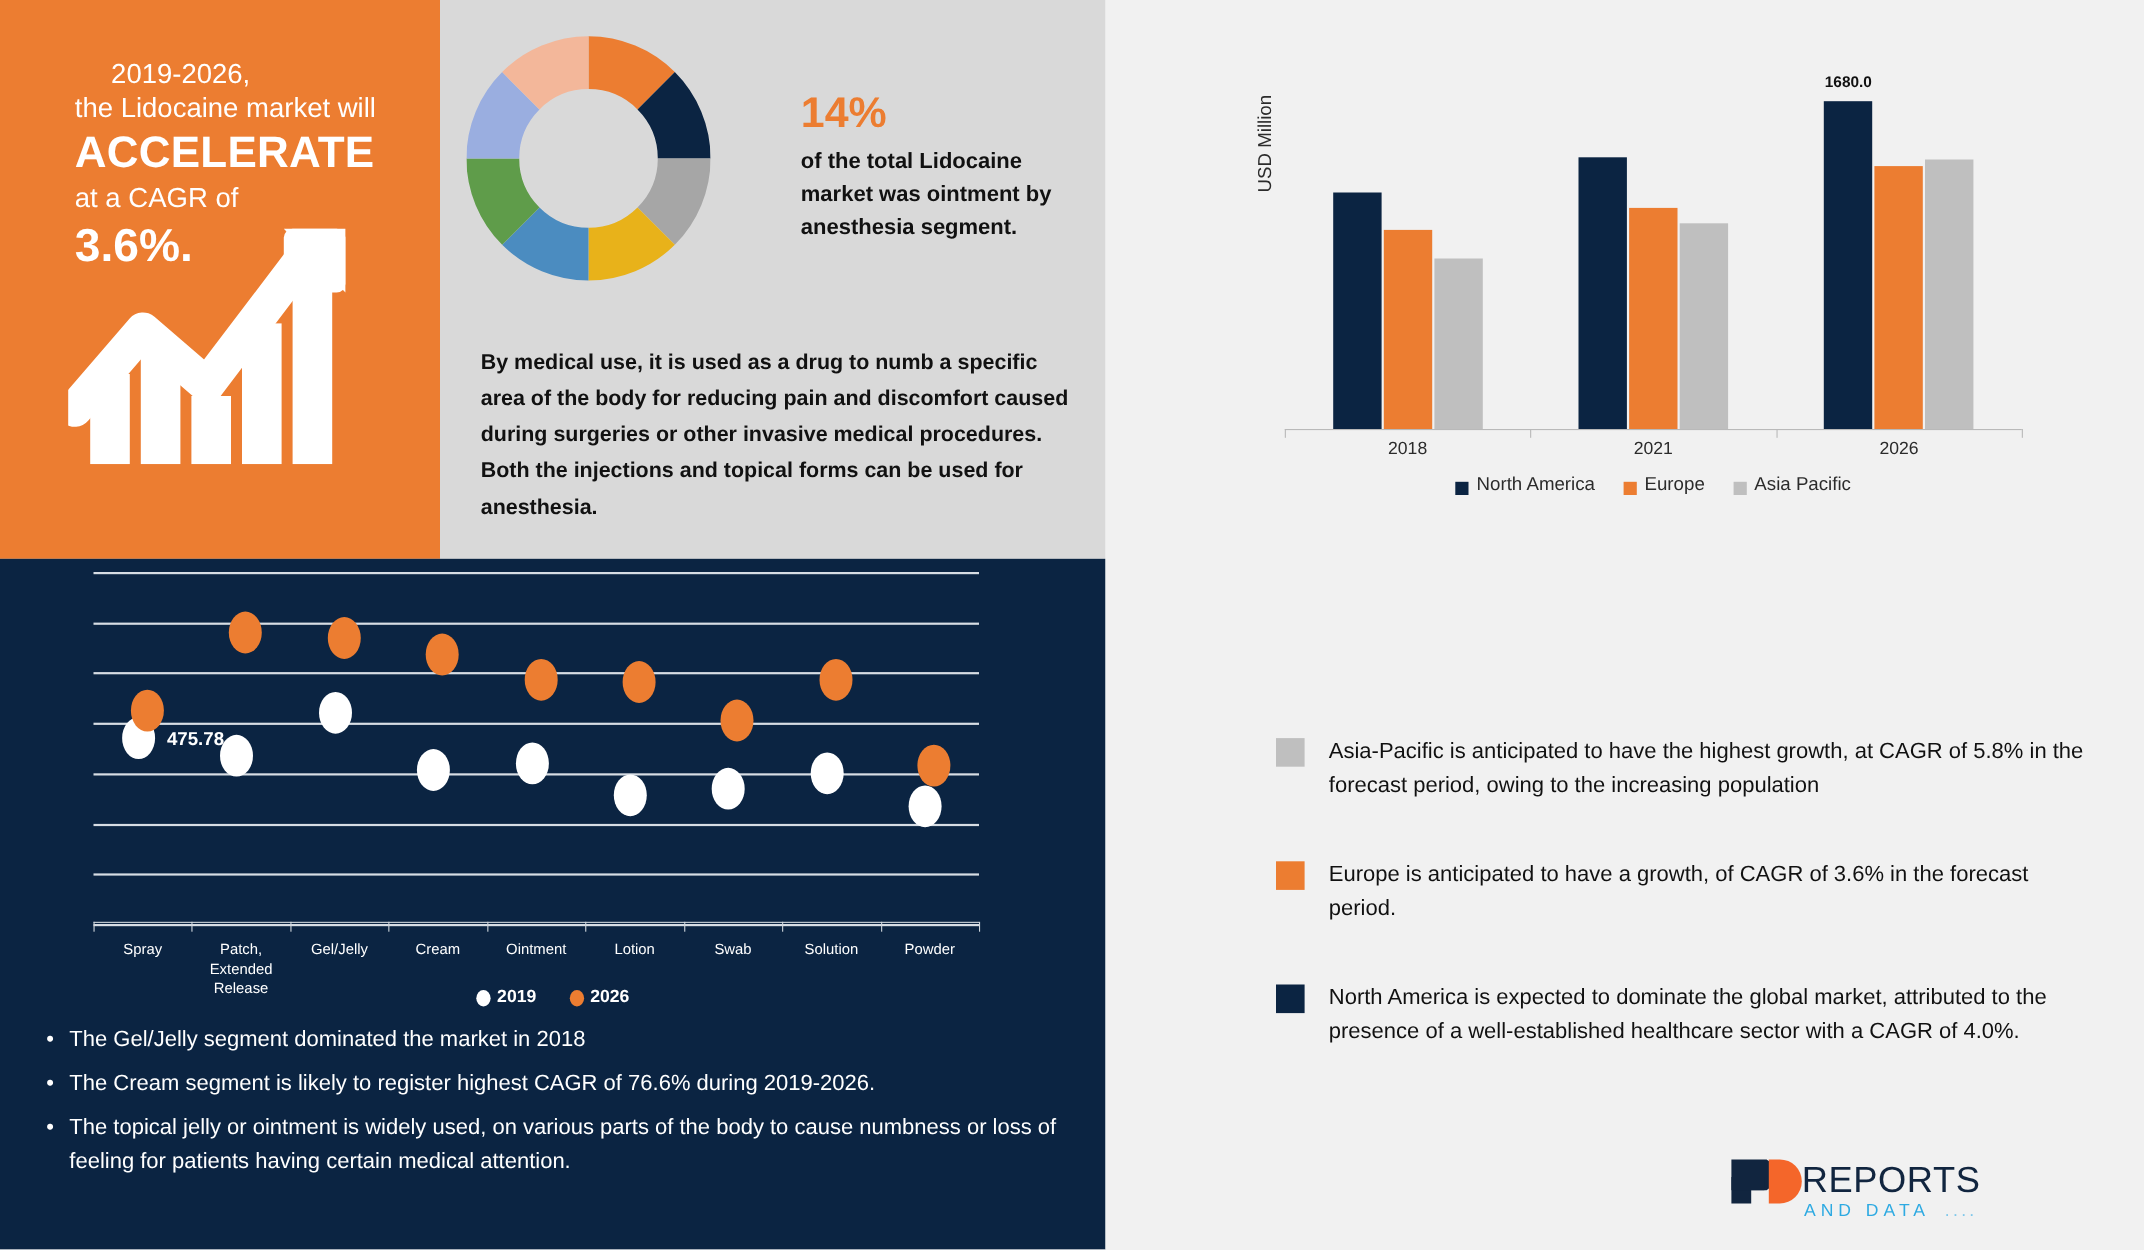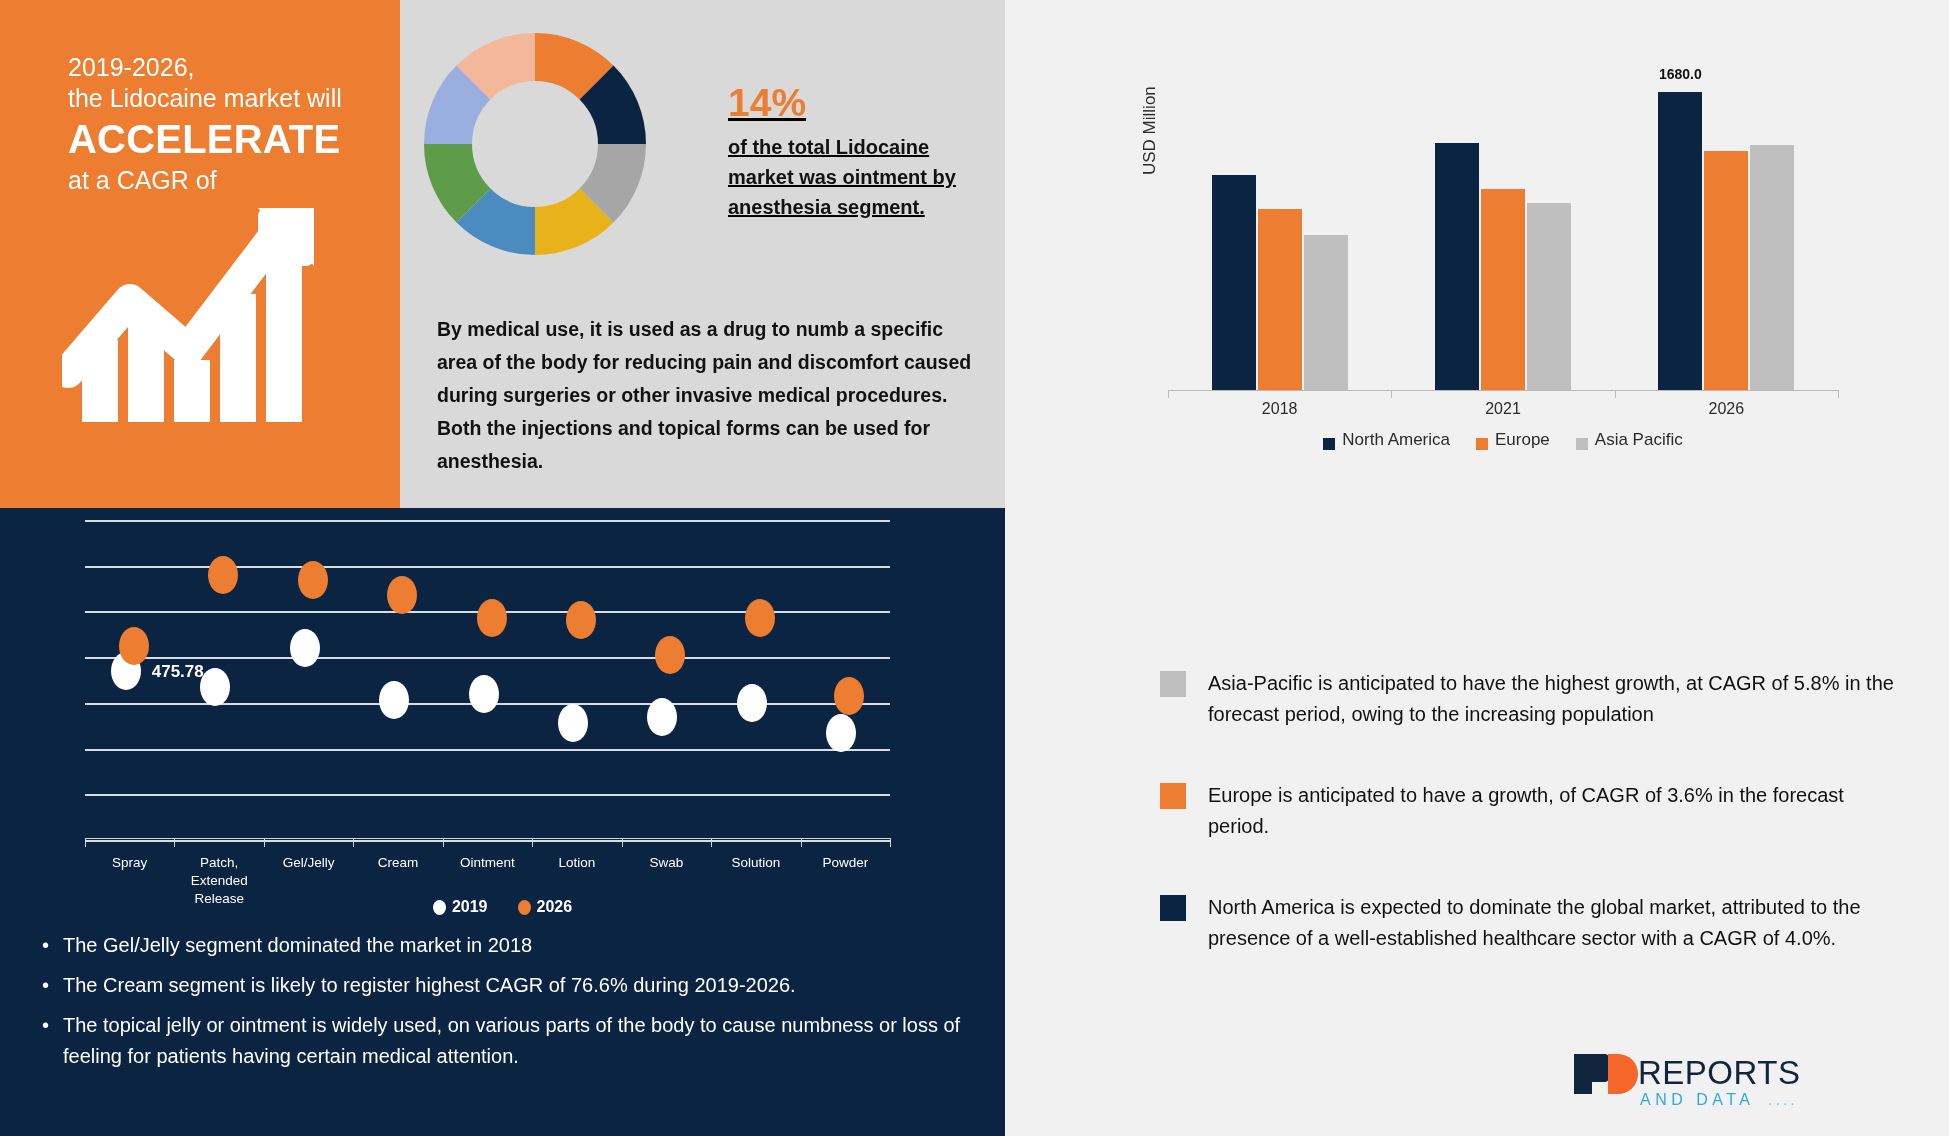--- a/index.html
+++ b/index.html
@@ -20,32 +20,32 @@
     position: absolute; left: 400px; top: 0; width: 605px; height: 508px;
     background: #d9d9d9;
   }
   .panel-navy {
     position: absolute; left: 0; top: 508px; width: 1005px; height: 628px;
     background: #0b2442;
   }
 
   
   .headline { position: absolute; left: 68px; top: 52px; color: #ffffff; }
-  .hl-l1 { font-size: 25px; line-height: 31px; font-weight: 400; }
+  .hl-l1 { font-size: 25px; line-height: 31px; font-weight: 400; margin-left: 33px; }
   .hl-l2 { font-size: 25px; line-height: 31px; font-weight: 400; }
   .hl-big { font-size: 40px; line-height: 50px; font-weight: 700; letter-spacing: .2px; }
   .hl-l3 { font-size: 25px; line-height: 33px; font-weight: 400; }
   .hl-num { font-size: 42px; line-height: 52px; font-weight: 700; }
 
   .arrow-graphic { position: absolute; left: 62px; top: 182px; width: 260px; height: 240px; }
 
   
   .donut-wrap { position: absolute; left: 424px; top: 18px; width: 222px; height: 252px; }
 
-  .pct-block { position: absolute; left: 728px; top: 80px; width: 260px; text-decoration: underline; }
+  .pct-block { position: absolute; left: 728px; top: 80px; width: 260px; }
   .pct-num { color: #ec7d31; font-size: 39px; font-weight: 700; line-height: 46px; }
   .pct-txt { color: #111111; font-size: 20px; font-weight: 700; line-height: 30px; margin-top: 6px; }
 
   .para {
     position: absolute; left: 437px; top: 313px; width: 540px;
     color: #111111; font-size: 19.5px; font-weight: 700; line-height: 33px;
   }
 
   
   .dotchart { position: absolute; left: 85px; top: 520px; width: 805px; height: 320px; }
@@ -120,20 +120,21 @@
 <body>
 
 <div id="root">
 
   <div class="panel-orange">
     <div class="headline">
       <div class="hl-l1">2019-2026,</div>
       <div class="hl-l2">the Lidocaine market will</div>
       <div class="hl-big">ACCELERATE</div>
       <div class="hl-l3">at a CAGR of</div>
+      <div class="hl-num">3.6%.</div>
     </div>
     <svg class="arrow-graphic" viewBox="0 0 260 240">
       <rect x="20" y="158" width="36" height="82" fill="#ffffff"></rect>
       <rect x="66" y="128" width="36" height="112" fill="#ffffff"></rect>
       <rect x="112" y="178" width="36" height="62" fill="#ffffff"></rect>
       <rect x="158" y="112" width="36" height="128" fill="#ffffff"></rect>
       <rect x="204" y="64" width="36" height="176" fill="#ffffff"></rect>
       <path d="M6 190 L68 118 L126 168 L214 52" stroke="#ffffff" stroke-width="32" fill="none" stroke-linecap="round" stroke-linejoin="round"></path>
       <path d="M196 26 L252 26 L252 84 Z" fill="#ffffff"></path>
       <rect x="196" y="26" width="56" height="58" rx="8" fill="#ffffff"></rect>

